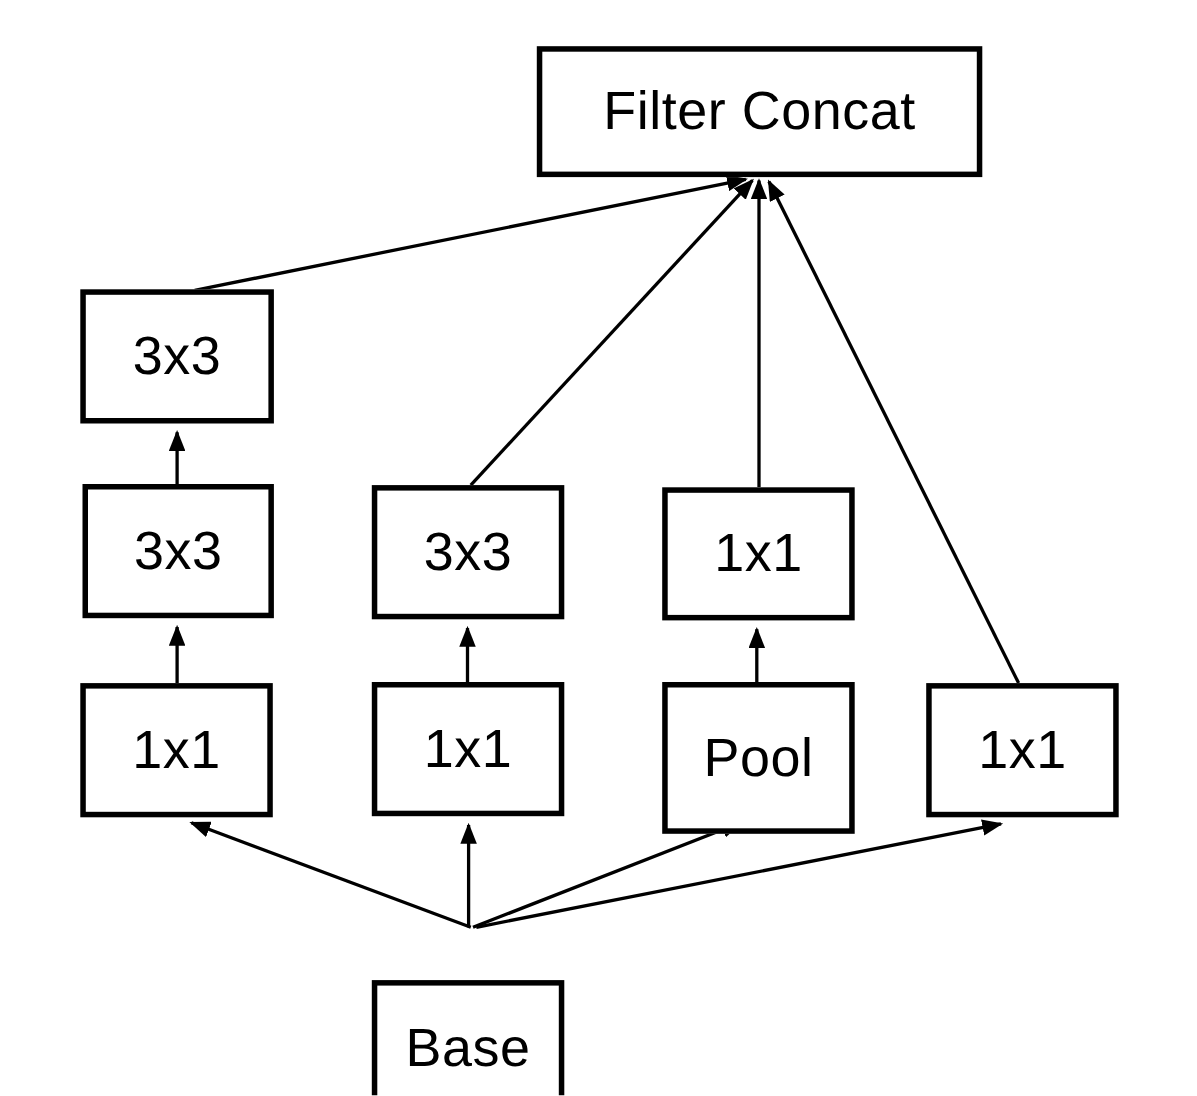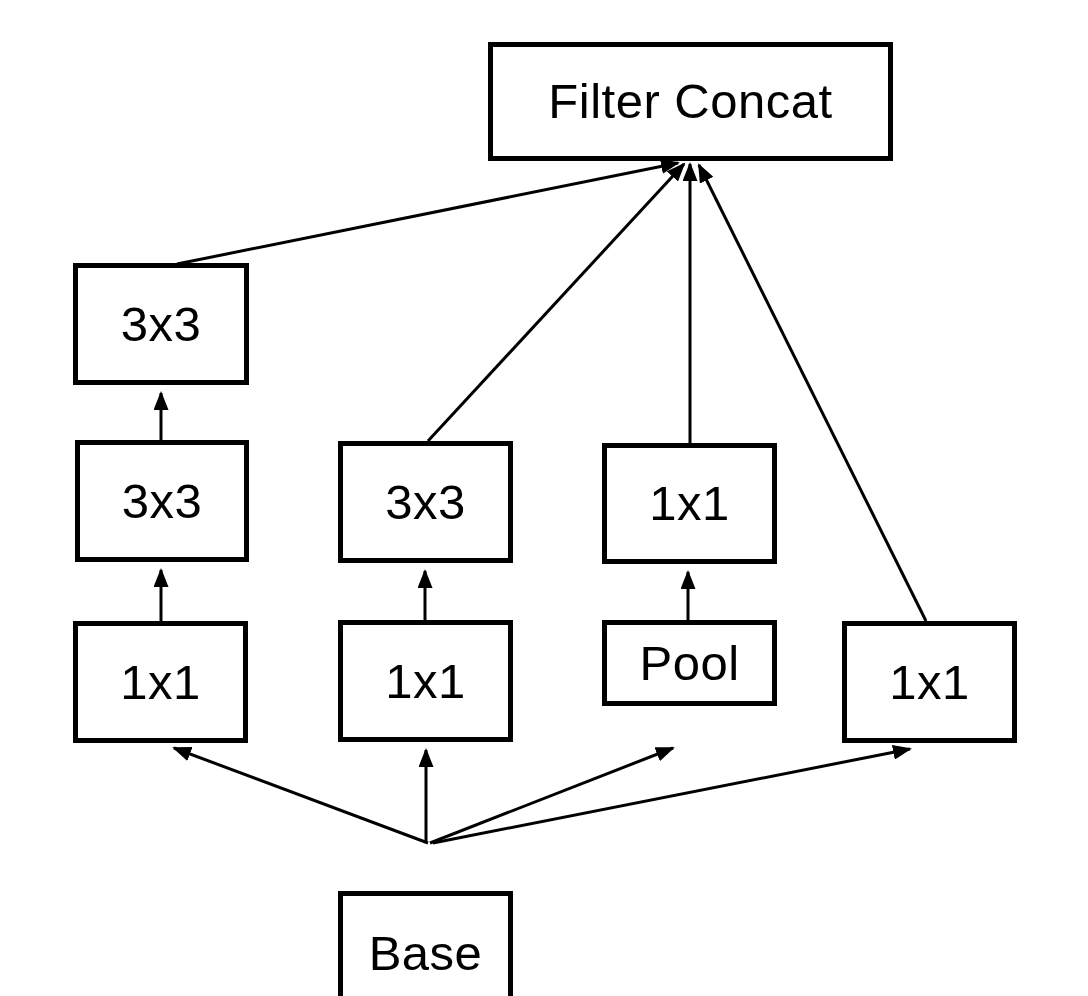--- a/index.html
+++ b/index.html
@@ -36,21 +36,21 @@
     letter-spacing: 0.5px;
   }
   
   .n-filter-concat { left: 488px; top: 42px;  width: 405px; height: 119px; }
   .n-conv3-b1-top  { left: 73px;  top: 263px; width: 176px; height: 122px; }
   .n-conv3-b1      { left: 75px;  top: 440px; width: 174px; height: 122px; }
   .n-conv1-b1      { left: 73px;  top: 621px; width: 175px; height: 122px; }
   .n-conv3-b2      { left: 338px; top: 441px; width: 175px; height: 122px; }
   .n-conv1-b2      { left: 338px; top: 620px; width: 175px; height: 122px; }
   .n-conv1-b3      { left: 602px; top: 443px; width: 175px; height: 121px; }
-  .n-pool-b3       { left: 602px; top: 620px; width: 175px; height: 86px; text-align: right; }
+  .n-pool-b3       { left: 602px; top: 620px; width: 175px; height: 138px; text-align: right; }
   .n-conv1-b4      { left: 842px; top: 621px; width: 175px; height: 122px; }
   .n-base          { left: 338px; top: 891px; width: 175px; height: 124px; }
 </style>
 </head>
 <body>
 
 <div class="canvas">
 
   <svg class="edges" viewBox="0 0 1088 996" xmlns="http://www.w3.org/2000/svg">
     <defs>

